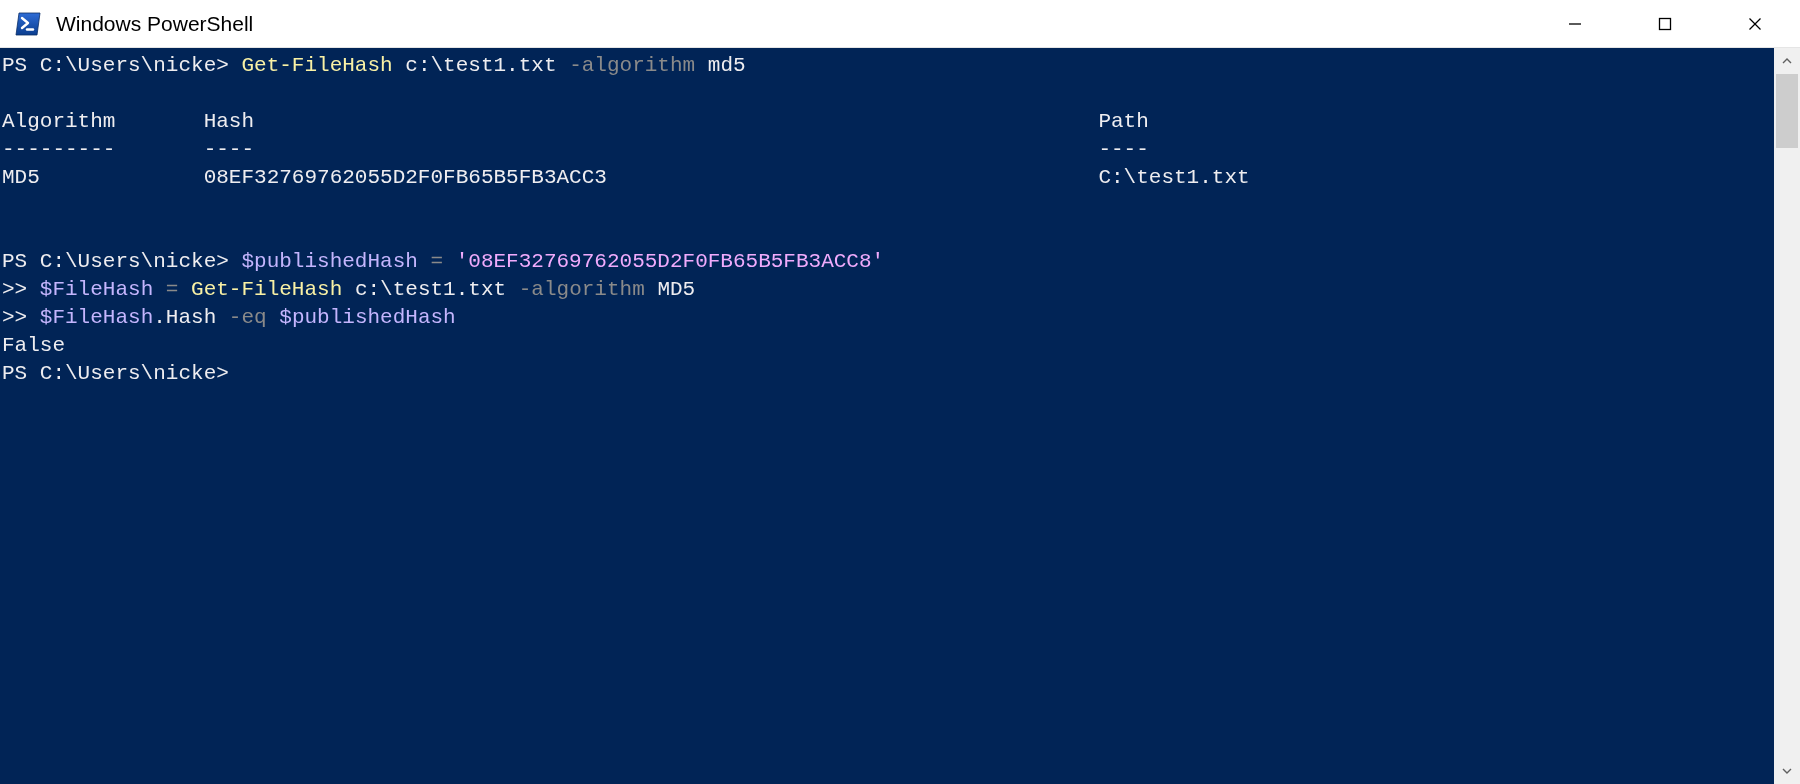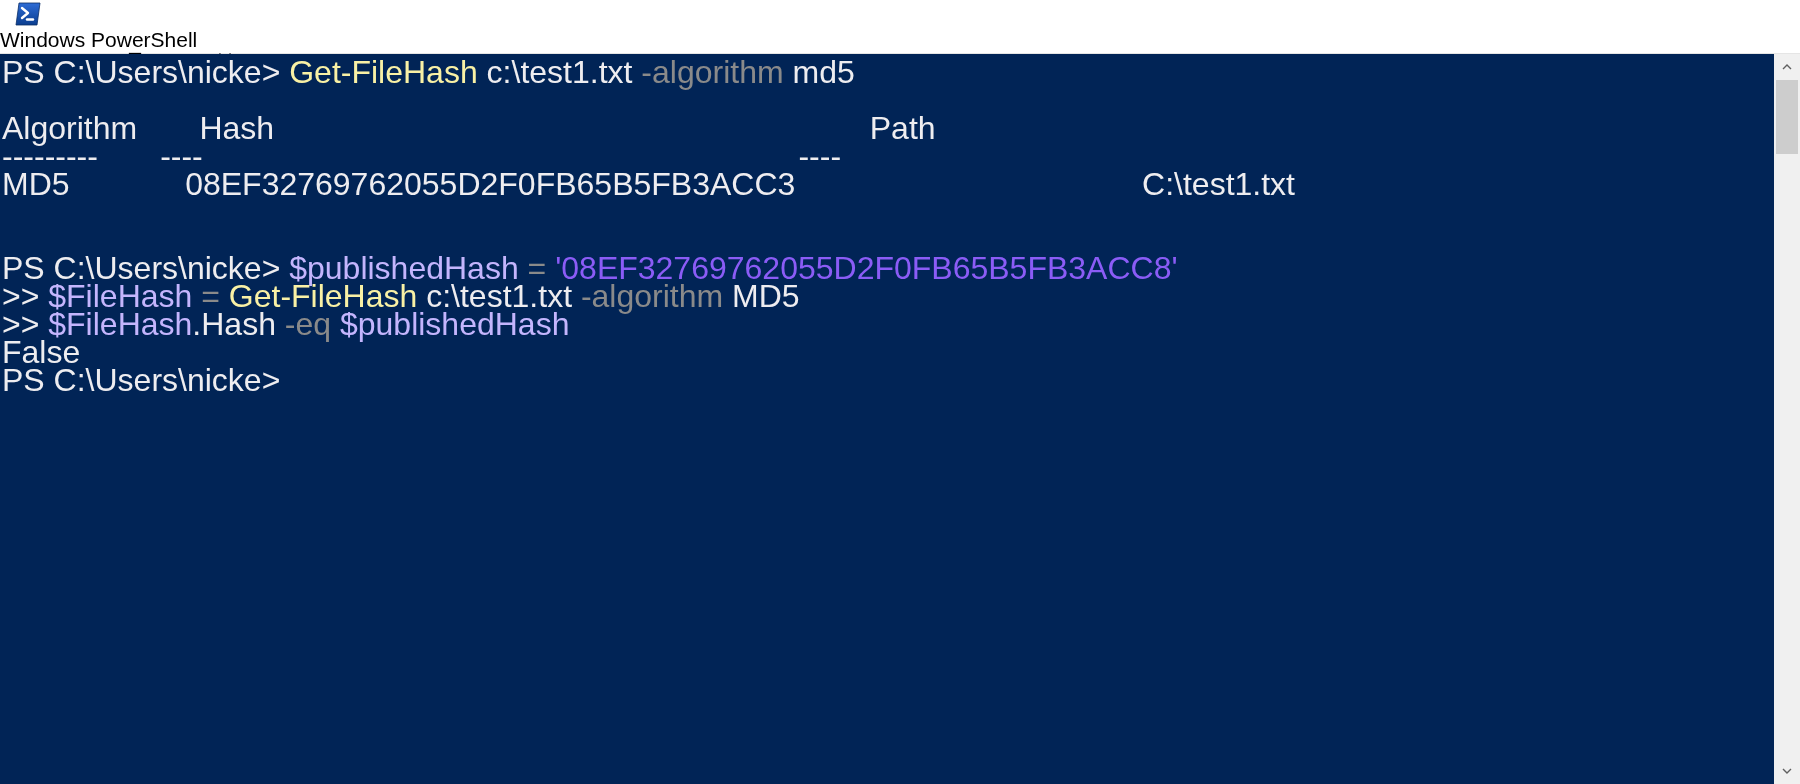--- a/index.html
+++ b/index.html
@@ -7,27 +7,26 @@
     font-family: "Segoe UI", Tahoma, sans-serif;
     background: #fff;
     width: 1800px;
     height: 784px;
     overflow: hidden;
     display: flex;
     flex-direction: column;
   }
   
   .titlebar {
-    height: 54px;
+    height: 48px;
     background: #fff;
     display: flex;
-    align-items: flex-start;
+    align-items: center;
     border-bottom: 1px solid #e5e5e5;
     user-select: none;
-    flex-direction: column;
   }
   .titlebar .app-icon {
     width: 28px;
     height: 28px;
     margin-left: 14px;
     margin-right: 14px;
     display: flex;
     align-items: center;
     justify-content: center;
   }
@@ -53,22 +52,22 @@
 
   
   .term-wrap {
     flex: 1;
     display: flex;
     background: #012456;
   }
   .term {
     flex: 1;
     padding: 4px 8px 0 2px;
-    font-family: Liberation Sans, sans-serif;
-    font-size: 32px;
+    font-family: Liberation Mono, monospace;
+    font-size: 21px;
     line-height: 28px;
     color: #eeedf0;
     white-space: pre;
     overflow: hidden;
   }
   .scrollbar {
     width: 26px;
     background: #f0f0f0;
     position: relative;
     display: flex;
@@ -92,21 +91,21 @@
     left: 2px; right: 2px;
     top: 0;
     height: 74px;
     background: #cdcdcd;
   }
   
   .c-white  { color: #eeedf0; }
   .c-yellow { color: #f9f1a5; }
   .c-gray   { color: #8a8a8a; }
   .c-green  { color: #c4b5fd; }
-  .c-teal   { color: #8b5cf6; }
+  .c-teal   { color: #f0abfc; }
 </style>
 </head>
 <body>
 
 <div class="titlebar">
   <div class="app-icon">
     <svg width="28" height="28" viewBox="0 0 28 28">
       <linearGradient id="g" x1="0" y1="0" x2="0" y2="1">
         <stop offset="0" stop-color="#2e6cd6"></stop>
         <stop offset="1" stop-color="#0b3e8f"></stop>

